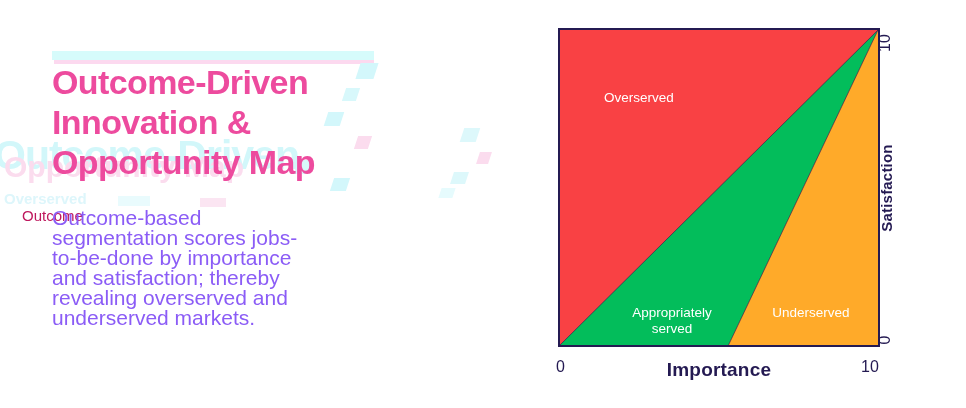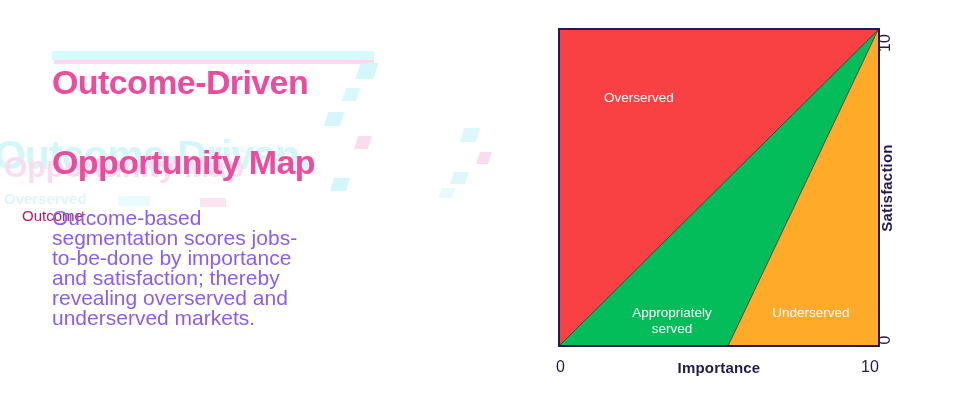--- a/index.html
+++ b/index.html
@@ -149,21 +149,21 @@
   #label-underserved      { left: 196px; top: 275px; width: 110px; text-align: center; }
 
   
   .axis-text { position: absolute; color: #241a52; font-weight: 700; }
 
   #x-axis-title {
     left: 558px;
     top: 359px;
     width: 322px;
     text-align: center;
-    font-size: 15px;
+    font-size: 19px;
     letter-spacing: 0.2px;
   }
   #x-tick-0 {
     left: 556px;
     top: 358px;
     font-size: 16px;
     font-weight: 400;
   }
   #x-tick-10 {
     left: 861px;
@@ -225,21 +225,21 @@
     <div class="ghost-block" id="gb6"></div>
     <div class="ghost-block" id="gb7"></div>
     <div class="ghost-block" id="gb8"></div>
     <div class="ghost-block" id="gb9"></div>
     <div class="ghost-block" id="gb10"></div>
     <div class="ghost-block" id="gb11"></div>
     <div class="ghost-block" id="gb12"></div>
 
     <h1 id="headline">
       <span>Outcome-Driven</span><br>
-      <br>
+      <span>Innovation &amp;</span><br>
       <span>Opportunity Map</span>
     </h1>
 
     <p id="subhead">Outcome-based segmentation scores jobs-to-be-done by importance and satisfaction; thereby revealing overserved and underserved markets.</p>
   </div>
 
   <div id="chart-area">
     <svg id="chart-svg" viewBox="0 0 100 100" preserveAspectRatio="none">
 
       <polygon points="0,100 100,0 0,0" fill="#F94144"></polygon>

